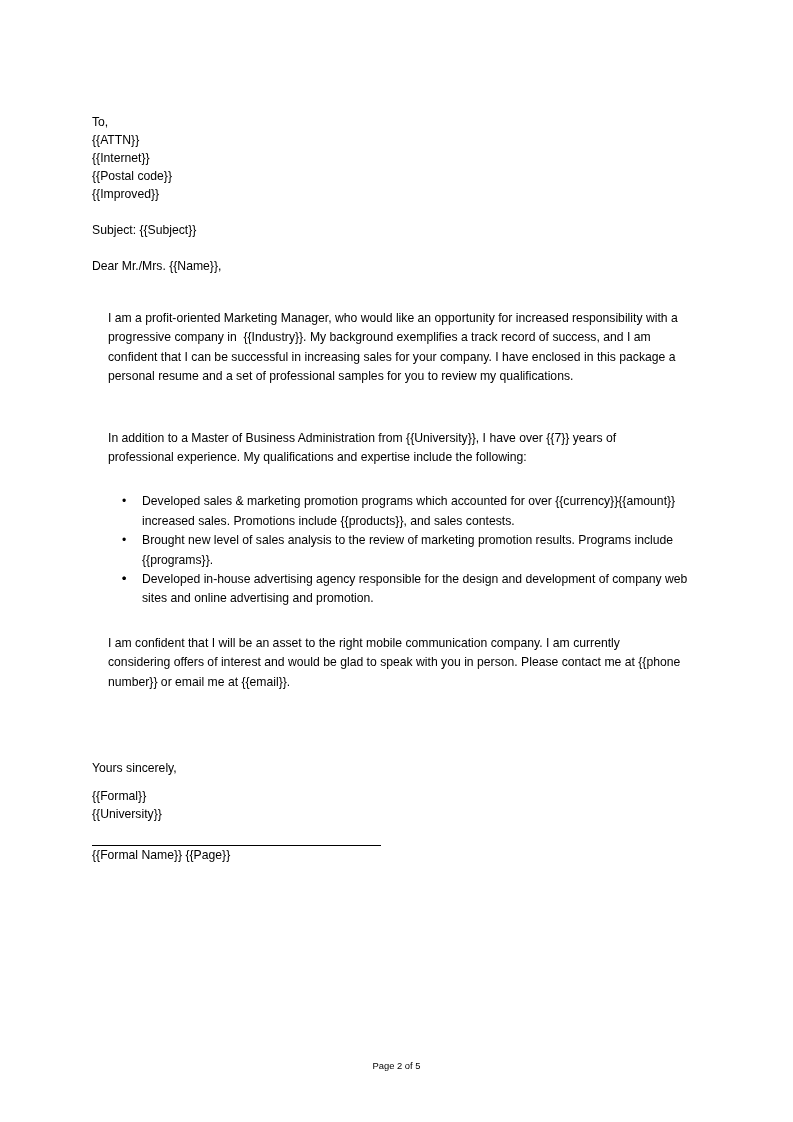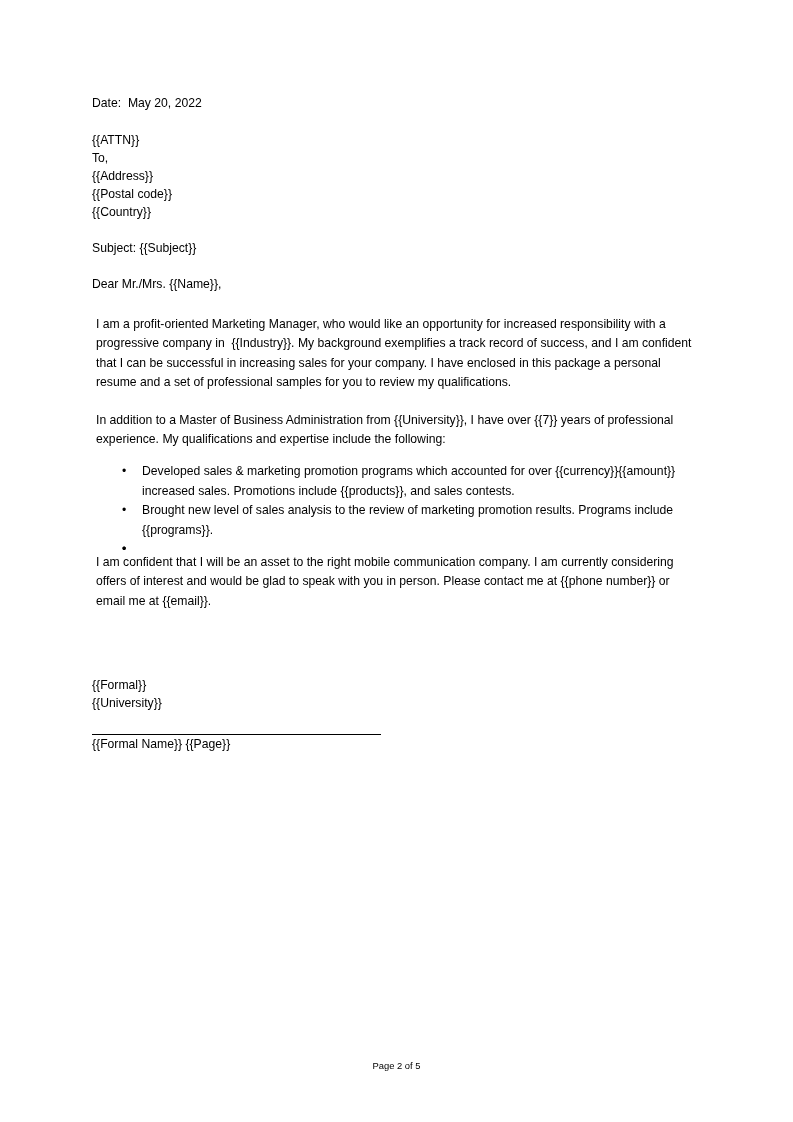--- a/index.html
+++ b/index.html
@@ -34,21 +34,21 @@
 
   
   .line {
     font-size: 12.2px;
     line-height: 18px;
     white-space: pre-wrap;
   }
   .para {
     font-size: 12.2px;
     line-height: 19.4px;
-    margin: 4px;
+    margin: 16px;
     text-align: left;
     white-space: pre-wrap;
   }
 
   
   .gap-date     { height: 19px; }
   .gap-addr     { height: 18px; }
   .gap-subject  { height: 18px; }
   .gap-para     { height: 10px; }
   .gap-list     { height: 9px; }
@@ -100,30 +100,29 @@
     line-height: 12px;
     color: #000000;
   }
 </style>
 </head>
 <body>
 
 <div class="page">
   <div class="content">
 
-    <div class="line">Date:  May 20, 2022</div>
 
     <div class="gap-date"></div>
 
     <div class="addr-block">
+      <div class="line">To,</div>
       <div class="line">{{ATTN}}</div>
-      <div class="line">To,</div>
-      <div class="line">{{Address}}</div>
+      <div class="line">{{Internet}}</div>
       <div class="line">{{Postal code}}</div>
-      <div class="line">{{Country}}</div>
+      <div class="line">{{Improved}}</div>
     </div>
 
     <div class="gap-addr"></div>
 
     <div class="line">Subject: {{Subject}}</div>
 
     <div class="gap-subject"></div>
 
     <div class="line">Dear Mr./Mrs. {{Name}},</div>
 
@@ -134,32 +133,33 @@
     <div class="gap-para"></div>
 
     <p class="para">In addition to a Master of Business Administration from {{University}}, I have over {{7}} years of professional experience. My qualifications and expertise include the following:</p>
 
     <div class="gap-list"></div>
 
     <ul class="bullets">
       <li><span class="dot">•</span><span>Developed sales &amp; marketing promotion programs which accounted for over {{currency}}{{amount}} increased sales. Promotions include {{products}}, and sales contests.</span></li>
       <li><span class="dot">•</span><span>Brought new level of sales analysis to the review of marketing promotion results. Programs include {{programs}}.</span></li>
       <li><span class="dot">•</span></li>
-      <li><span class="dot">•</span></li>
+      <li><span class="dot">•</span><span>Developed in-house advertising agency responsible for the design and development of company web sites and online advertising and promotion.</span></li>
     </ul>
 
     <div class="gap-list"></div>
 
     <p class="para">I am confident that I will be an asset to the right mobile communication company. I am currently considering offers of interest and would be glad to speak with you in person. Please contact me at {{phone number}} or email me at {{email}}.</p>
 
     <div class="gap-para"></div>
 
 
     <div class="gap-sign-top"></div>
 
+    <div class="line">Yours sincerely,</div>
 
     <div class="gap-sign"></div>
 
     <div class="line">{{Formal}}</div>
     <div class="line">{{University}}</div>
 
     <div class="gap-rule"></div>
 
     <hr class="sig-rule">
 

